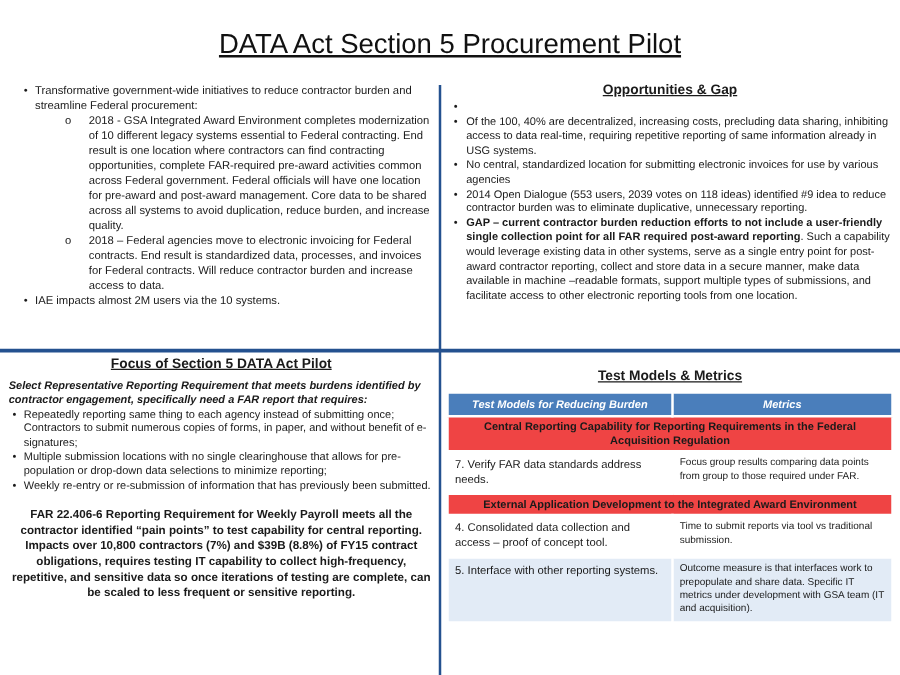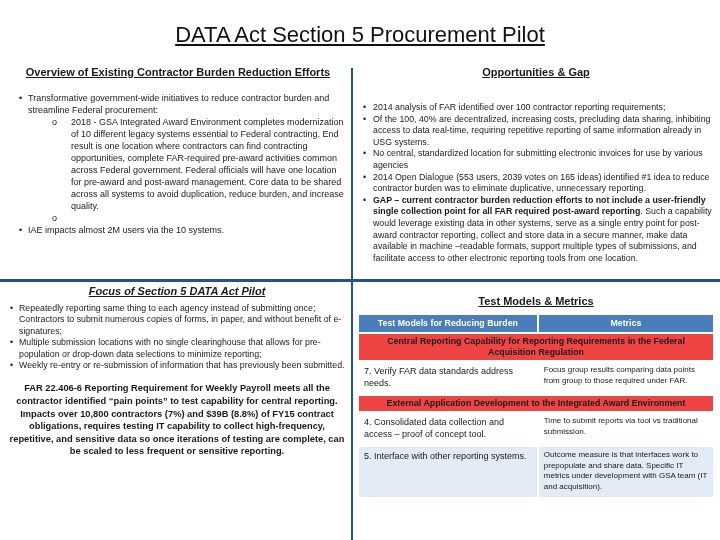--- a/index.html
+++ b/index.html
@@ -12,22 +12,22 @@
   .title span { text-decoration:underline; }
   .vdiv { position:absolute; left:351px; top:68px; width:2px; height:472px; background:#24518F; }
   .hdiv { position:absolute; left:0; top:279px; width:720px; height:3px; background:#24518F; }
   .quad { position:absolute; }
   .quad-tl { left:10px;  top:66px;  width:336px; }
   .quad-tr { left:360px; top:66px;  width:352px; }
   .quad-bl { left:7px;   top:285px; width:340px; }
   .quad-br { left:357px; top:285px; width:358px; }
   .qhead { font-weight:bold; text-decoration:underline; text-align:center; font-size:11px; line-height:13px; }
   .quad-tl .qhead { margin-bottom:13px; }
-  .quad-tr .qhead { margin-bottom:23px; }
-  .quad-bl .qhead { margin-bottom:5px;font-style:italic; }
+  .quad-tr .qhead { margin-bottom:1px; }
+  .quad-bl .qhead { margin-bottom:5px; }
   .quad-br .qhead { margin-bottom:5px;margin-top:10px; }
 
   .bullet { display:flex; align-items:flex-start; }
   .mark { flex:none; }
 
   
   .quad-tl .bullet { font-size:9px; line-height:12px; }
   .quad-tl .l1 .mark { width:18px; padding-left:9px; }
   .quad-tl .l2 { padding-left:40px; }
   .quad-tl .l2 .mark { width:21px; padding-left:2px; }
@@ -41,21 +41,21 @@
   .quad-bl .bullet { font-size:8.8px; line-height:11.4px; }
   .quad-bl .mark { width:12px; padding-left:3px; }
   .quad-bl .emph { margin-top:11px; font-weight:bold; font-size:9.3px; line-height:12.6px;text-align:center; }
   .quad-bl .foot { font-size:7.4px; line-height:9.6px; }
 
   
   table { width:100%; border-collapse:collapse; }
   th, td { border:2px solid #ffffff; vertical-align:top; }
   th {
     background:#4A7EBB; color:#ffffff; font-weight:bold; 
-    font-size:8.8px; line-height:11px; padding:3px 4px;
+    font-size:8.8px; line-height:11px; padding:3px 4px;font-style:italic;
   }
   td.section {
     background:#ef4444; font-weight:bold; text-align:center;
     font-size:8.8px; line-height:11px; padding:2px 6px;
   }
   td.model  { font-size:9px;  line-height:12px;   padding:3px 5px 5px 5px; width:50.5%; }
   td.metric { font-size:8px;  line-height:10.6px; padding:3px 5px 5px 5px; }
   tr.band  td.model, tr.band  td.metric { background:#E2EBF6; }
   tr.plain td.model, tr.plain td.metric { background:#ffffff; }
 </style>
@@ -63,64 +63,64 @@
 <body>
 
 <div class="slide">
 
   <div class="title"><span>DATA Act Section 5 Procurement Pilot</span></div>
 
   <div class="vdiv"></div>
   <div class="hdiv"></div>
 
   <div class="quad quad-tl">
-    <div class="qhead">Overview of Existing Contractor Burden Reduction Efforts</div>
     <div class="bullet l1">
       <span class="mark">•</span>
       <span class="btxt">Transformative government-wide initiatives to reduce contractor burden and streamline Federal procurement:</span>
     </div>
     <div class="bullet l2">
       <span class="mark">o</span>
       <span class="btxt">2018 - GSA Integrated Award Environment completes modernization of 10 different legacy systems essential to Federal contracting.  End result is one location where contractors can find contracting opportunities, complete FAR-required pre-award activities common across Federal government.  Federal officials will have one location for pre-award and post-award management. Core data to be shared across all systems to avoid duplication, reduce burden, and increase quality.</span>
     </div>
     <div class="bullet l2">
       <span class="mark">o</span>
+      <span class="btxt">2018 – Federal agencies move to electronic invoicing for Federal contracts.  End result is standardized data, processes, and invoices for Federal contracts.   Will reduce contractor burden and increase access to data.</span>
     </div>
     <div class="bullet l1">
       <span class="mark">•</span>
       <span class="btxt">IAE impacts almost 2M users via the 10 systems.</span>
     </div>
   </div>
 
   <div class="quad quad-tr">
     <div class="qhead">Opportunities &amp; Gap</div>
     <div class="bullet">
       <span class="mark">•</span>
-      <span class="btxt">2014 analysis of FAR identified over 100 contractor reporting requirements;</span>
     </div>
     <div class="bullet">
       <span class="mark">•</span>
       <span class="btxt">Of the 100, 40% are decentralized, increasing costs, precluding data sharing, inhibiting access to data real-time, requiring repetitive reporting of same information already in USG systems.</span>
     </div>
     <div class="bullet">
       <span class="mark">•</span>
       <span class="btxt">No central, standardized location for submitting electronic invoices for use by various agencies</span>
     </div>
     <div class="bullet">
       <span class="mark">•</span>
-      <span class="btxt">2014 Open Dialogue (553 users, 2039 votes on 165 ideas) identified #1 idea to reduce contractor burden was to eliminate duplicative, unnecessary reporting.</span>
+      <span class="btxt">2014 Open Dialogue (553 users, 2039 votes on 118 ideas) identified #9 idea to reduce contractor burden was to eliminate duplicative, unnecessary reporting.</span>
     </div>
     <div class="bullet">
       <span class="mark">•</span>
       <span class="btxt"><b>GAP – current contractor burden reduction efforts to not include a user-friendly single collection point for all FAR required post-award reporting</b><span>.   Such a capability would leverage existing data in other systems, serve as a single entry point for post-award contractor reporting, collect and store data in a secure manner, make data available in machine –readable formats, support multiple types of submissions, and facilitate access to other electronic reporting tools from one location.</span></span>
     </div>
   </div>
 
   <div class="quad quad-bl">
     <div class="qhead">Focus of Section 5 DATA Act Pilot</div>
+    <div class="intro">Select Representative Reporting Requirement that meets burdens identified by contractor engagement, specifically need a FAR report that requires:</div>
     <div class="bullet">
       <span class="mark">•</span>
       <span class="btxt">Repeatedly reporting same thing to each agency instead of submitting once; Contractors to submit numerous copies of forms, in paper, and without benefit of e-signatures;</span>
     </div>
     <div class="bullet">
       <span class="mark">•</span>
       <span class="btxt">Multiple submission locations with no single clearinghouse that allows for pre-population or drop-down data selections to minimize reporting;</span>
     </div>
     <div class="bullet">
       <span class="mark">•</span>

